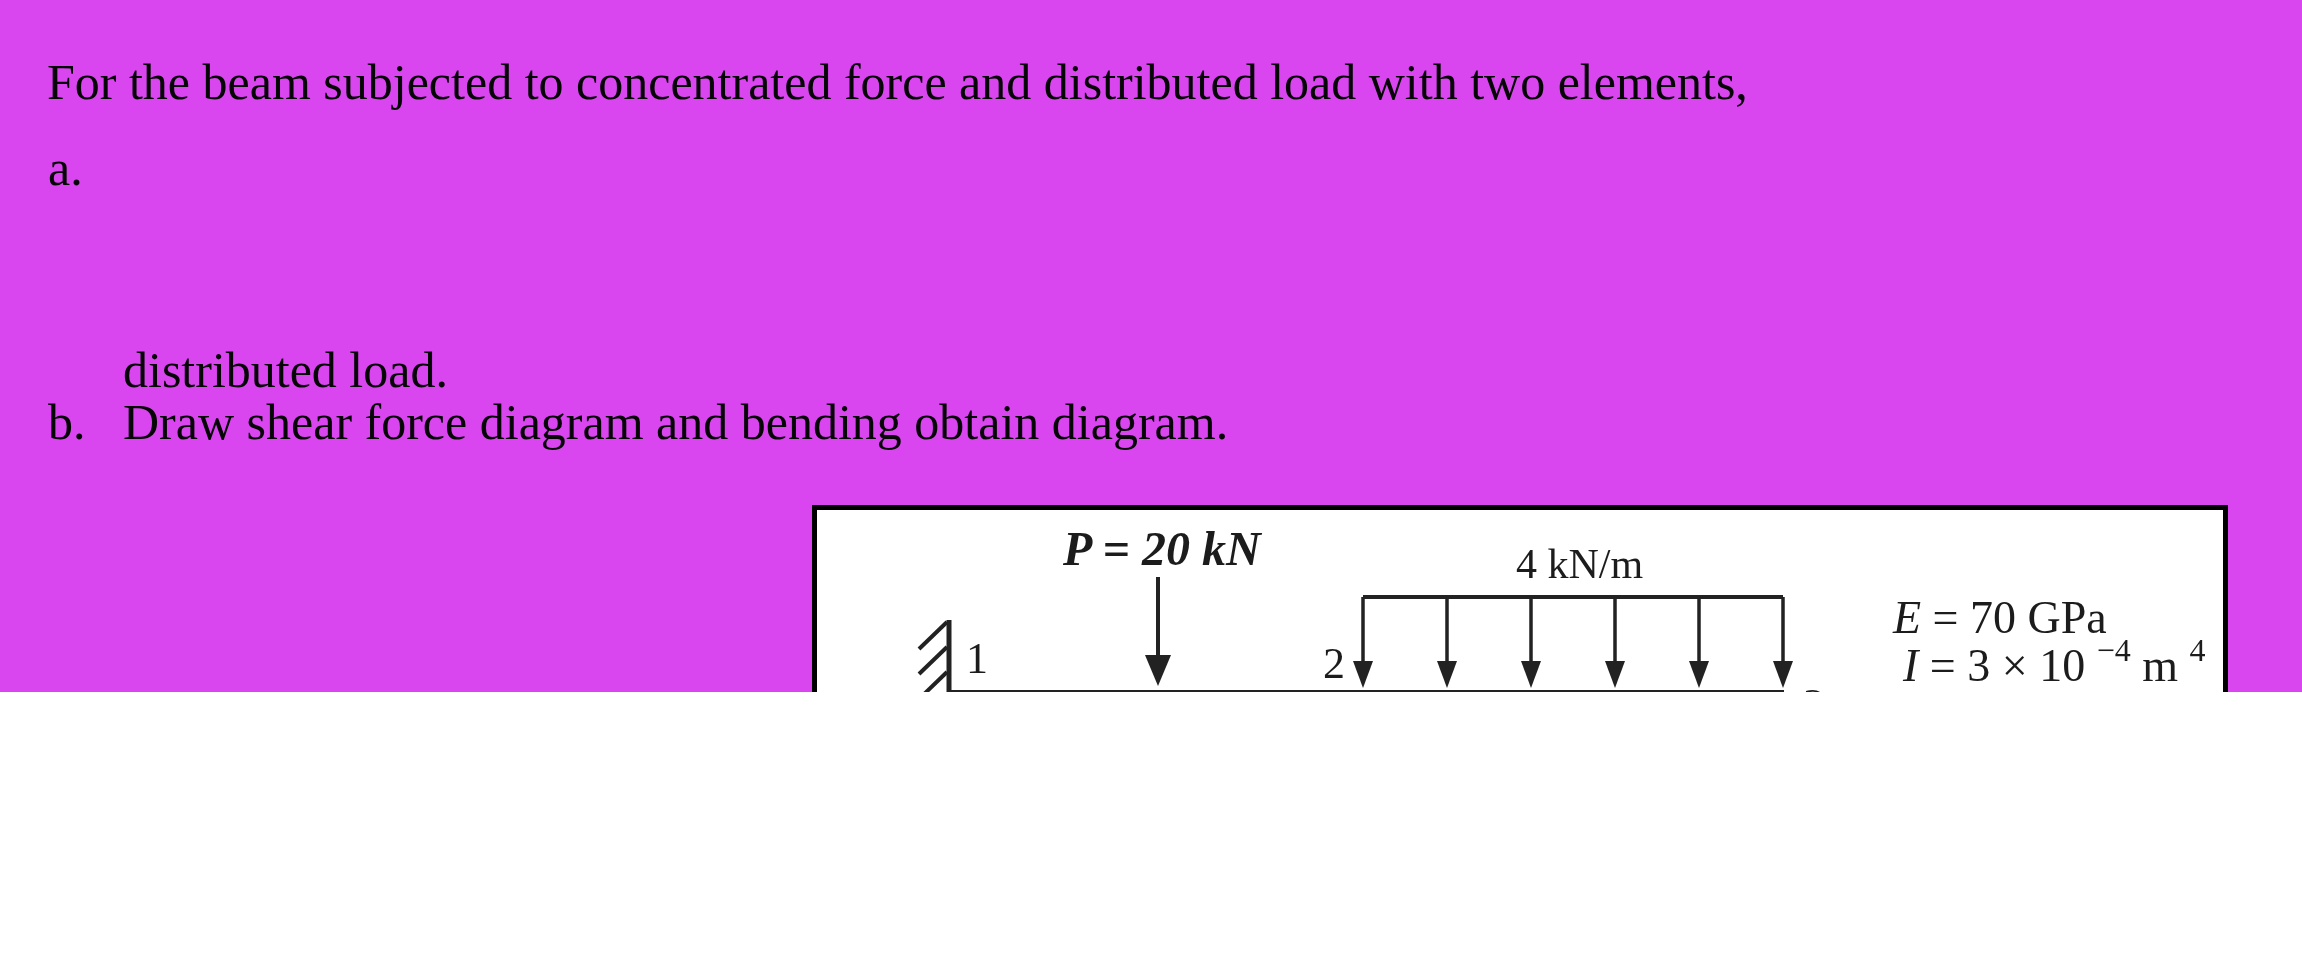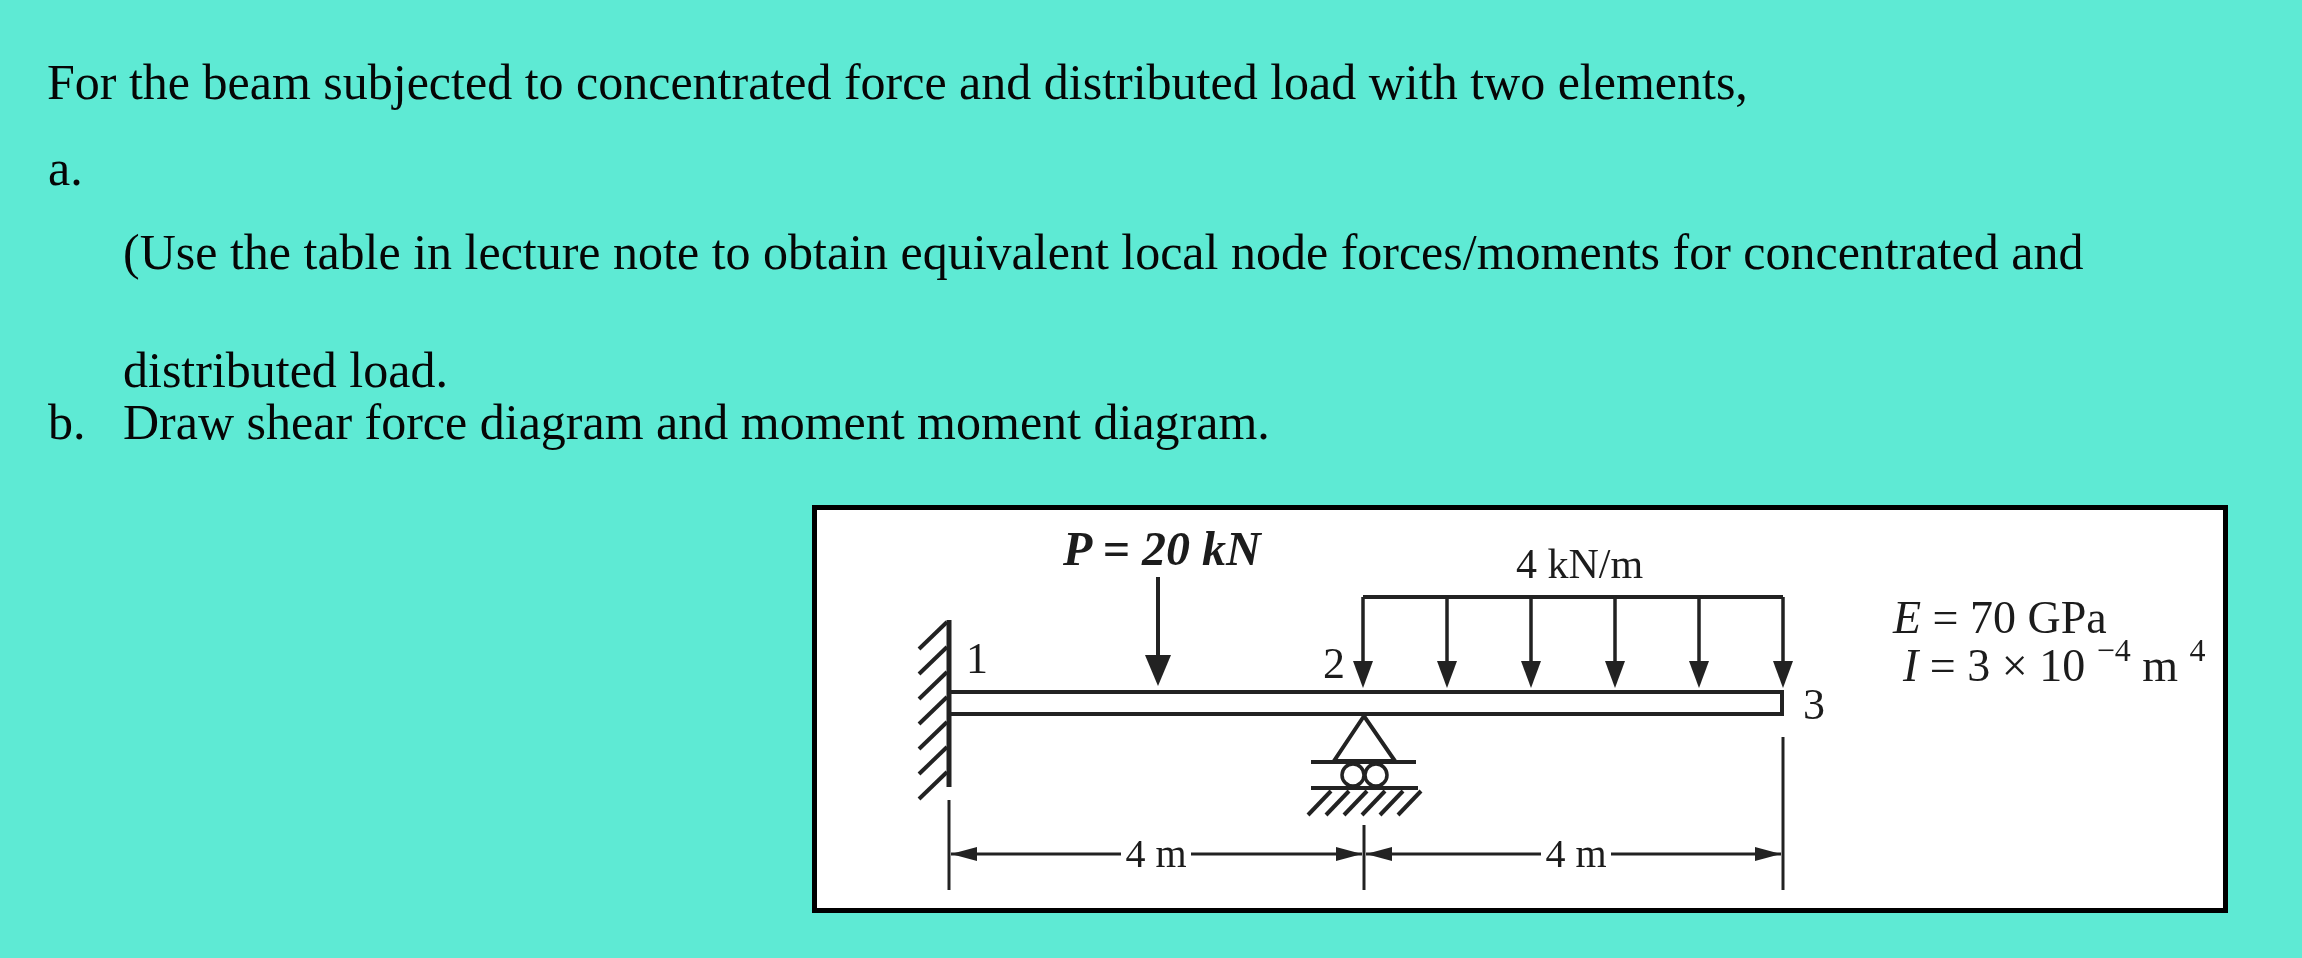--- a/index.html
+++ b/index.html
@@ -1,20 +1,20 @@
 <!DOCTYPE html>
 <html><head>
 <meta charset="utf-8">
 <style>
   html,body{margin:0;padding:0;background:#ffffff;}
   .page{
     position:relative;
     width:2302px;
-    height:958px;
-    background:#5eead4;
+    height:692px;
+    background:#d946ef;
     overflow:hidden;
     font-family:"Liberation Serif", serif;
   }
   .ptext{
     position:absolute;
     font-size:50px;
     line-height:1.1;
     color:#060606;
     white-space:nowrap;
   }
@@ -36,25 +36,24 @@
   }
 </style>
 </head>
 <body>
 
 <div class="page">
 
   <div class="ptext" style="left:47px;top:55px;">For the beam subjected to concentrated force and distributed load with two elements,</div>
 
   <div class="ptext" style="left:48px;top:141px;">a.</div>
-  <div class="ptext" style="left:123px;top:225px;">(Use the table in lecture note to obtain equivalent local node forces/moments for concentrated and</div>
   <div class="ptext" style="left:123px;top:309px;margin-top:34px;">distributed load.</div>
 
   <div class="ptext" style="left:48px;top:395px;">b.</div>
-  <div class="ptext" style="left:123px;top:395px;">Draw shear force diagram and moment moment diagram.</div>
+  <div class="ptext" style="left:123px;top:395px;">Draw shear force diagram and bending obtain diagram.</div>
 
   <div class="figure-box">
     <svg width="1406" height="398" viewBox="0 0 1406 398">
 
       <g stroke="#222222" stroke-width="4" fill="none">
         <line x1="94" y1="112" x2="66" y2="139"></line>
         <line x1="94" y1="137" x2="66" y2="164"></line>
         <line x1="94" y1="162" x2="66" y2="189"></line>
         <line x1="94" y1="187" x2="66" y2="214"></line>
         <line x1="94" y1="212" x2="66" y2="239"></line>

